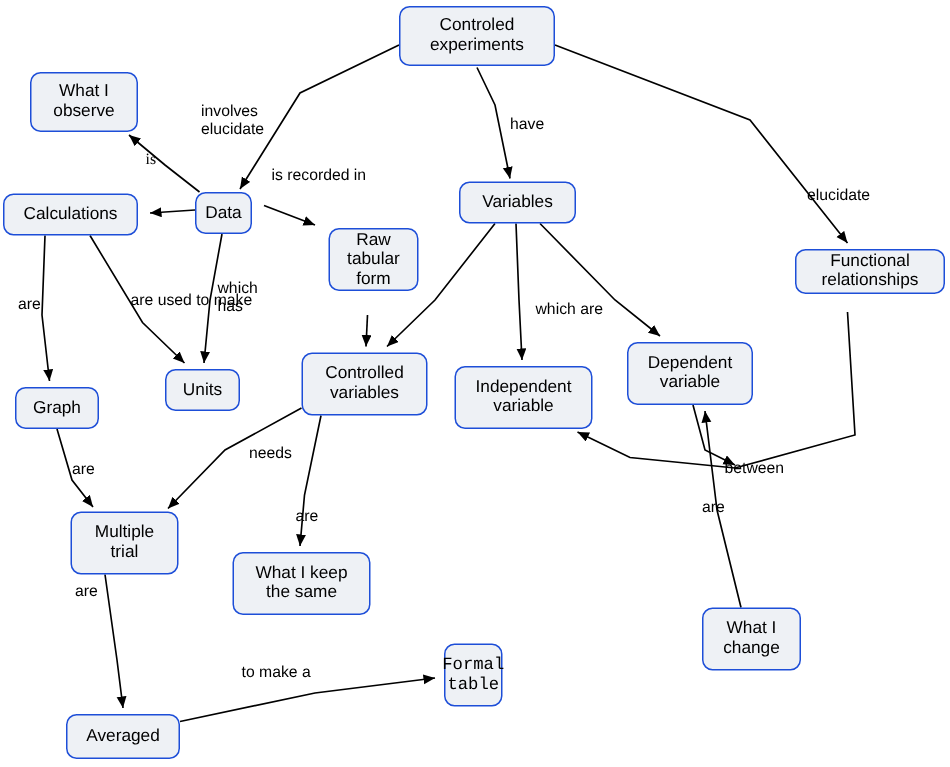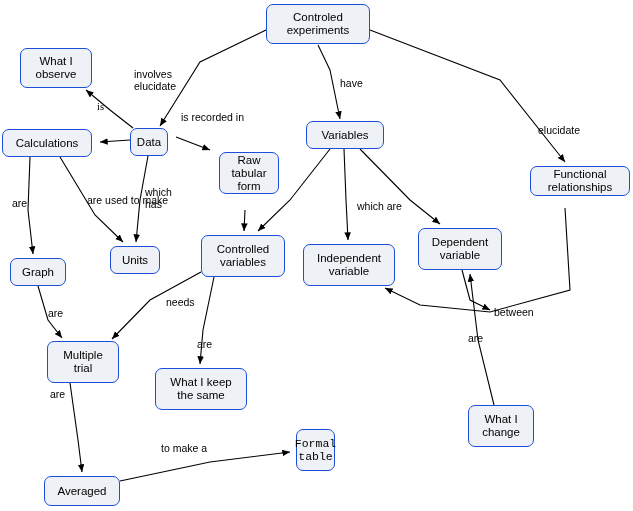--- a/index.html
+++ b/index.html
@@ -141,18 +141,18 @@
   <div class="edge-label" style="left:340px;top:78px;">have</div>
   <div class="edge-label" style="left:538px;top:125px;">elucidate</div>
   <div class="edge-label" style="left:12px;top:198px;">are</div>
   <div class="edge-label" style="left:43px;top:195px;margin-left:44px;">are used to make</div>
   <div class="edge-label" style="left:145px;top:187px;">which
 has</div>
   <div class="edge-label" style="left:316px;top:201px;margin-left:41px;">which are</div>
   <div class="edge-label" style="left:148px;top:297px;margin-left:18px;">needs</div>
   <div class="edge-label" style="left:48px;top:308px;">are</div>
   <div class="edge-label" style="left:197px;top:339px;">are</div>
-  <div class="edge-label" style="left:494px;top:307px;">between</div>
+  <div class="edge-label" style="left:483px;top:307px;">between</div>
   <div class="edge-label" style="left:468px;top:333px;">are</div>
   <div class="edge-label" style="left:50px;top:389px;">are</div>
   <div class="edge-label" style="left:161px;top:443px;">to make a</div>
 
 </div>
 
 </body></html>

